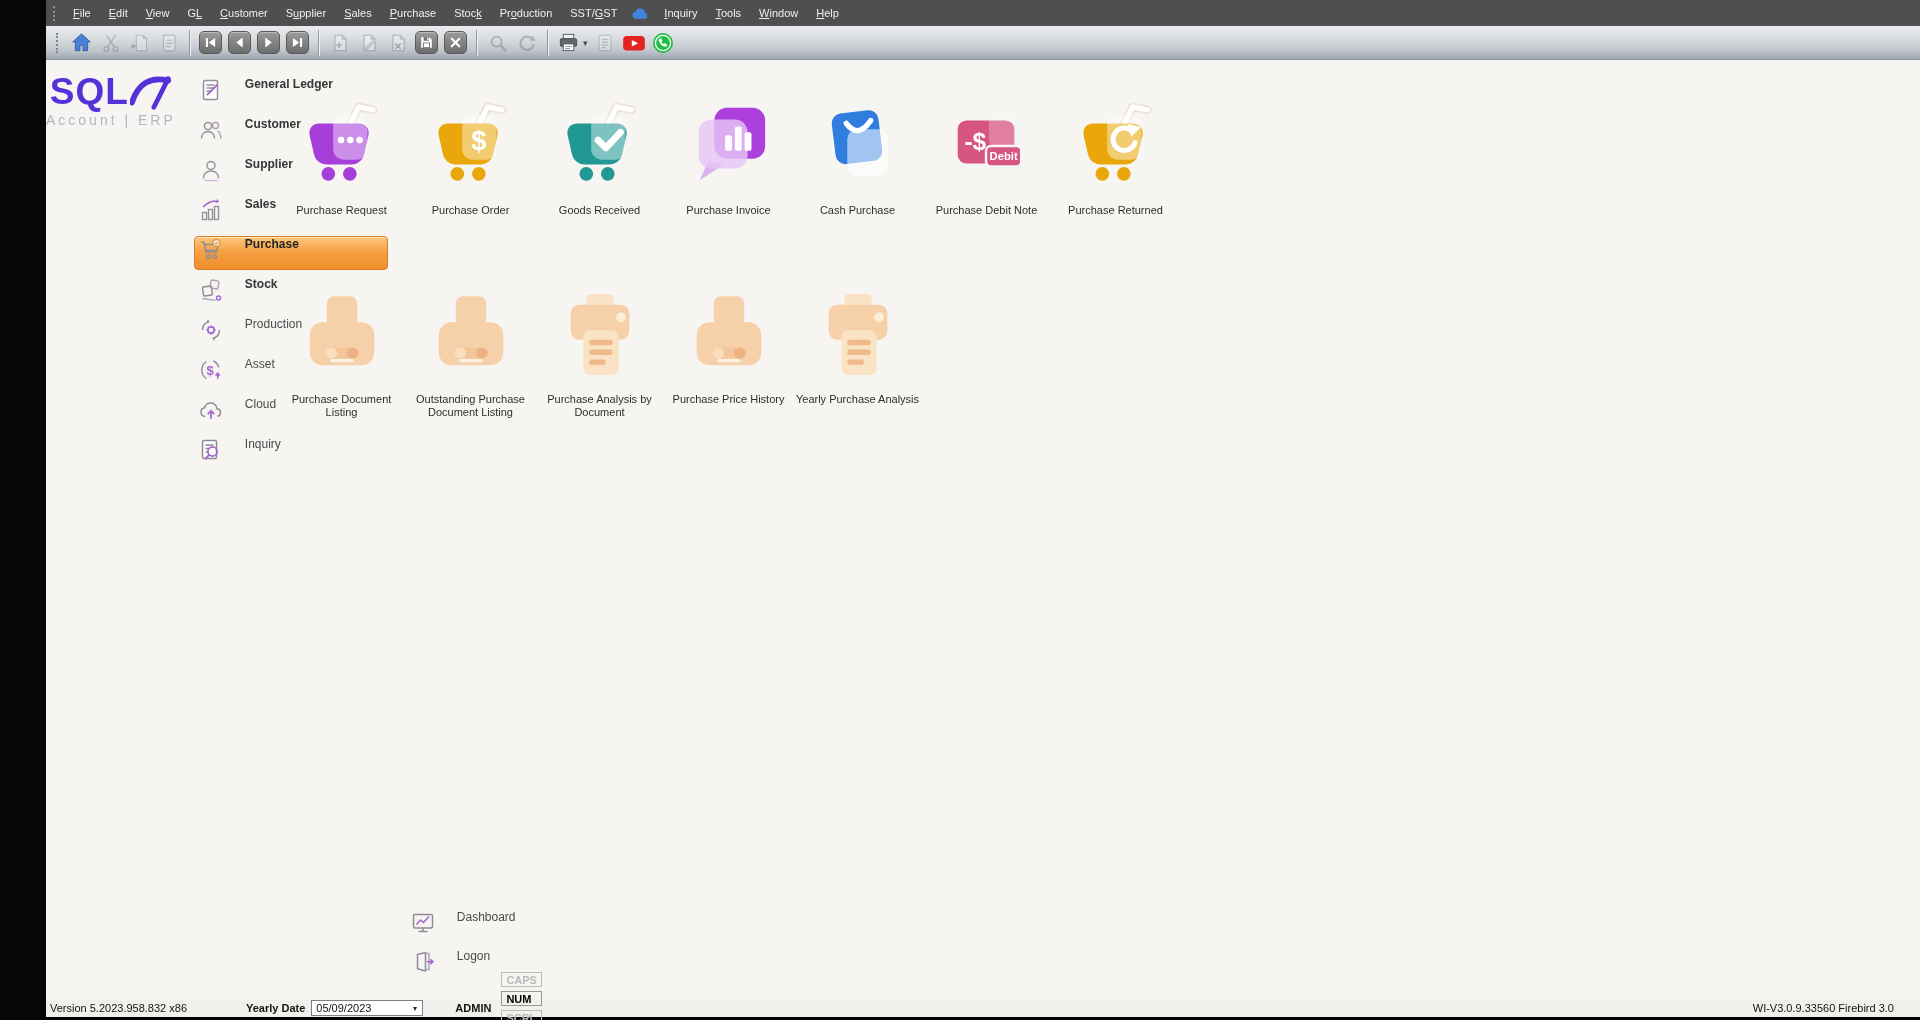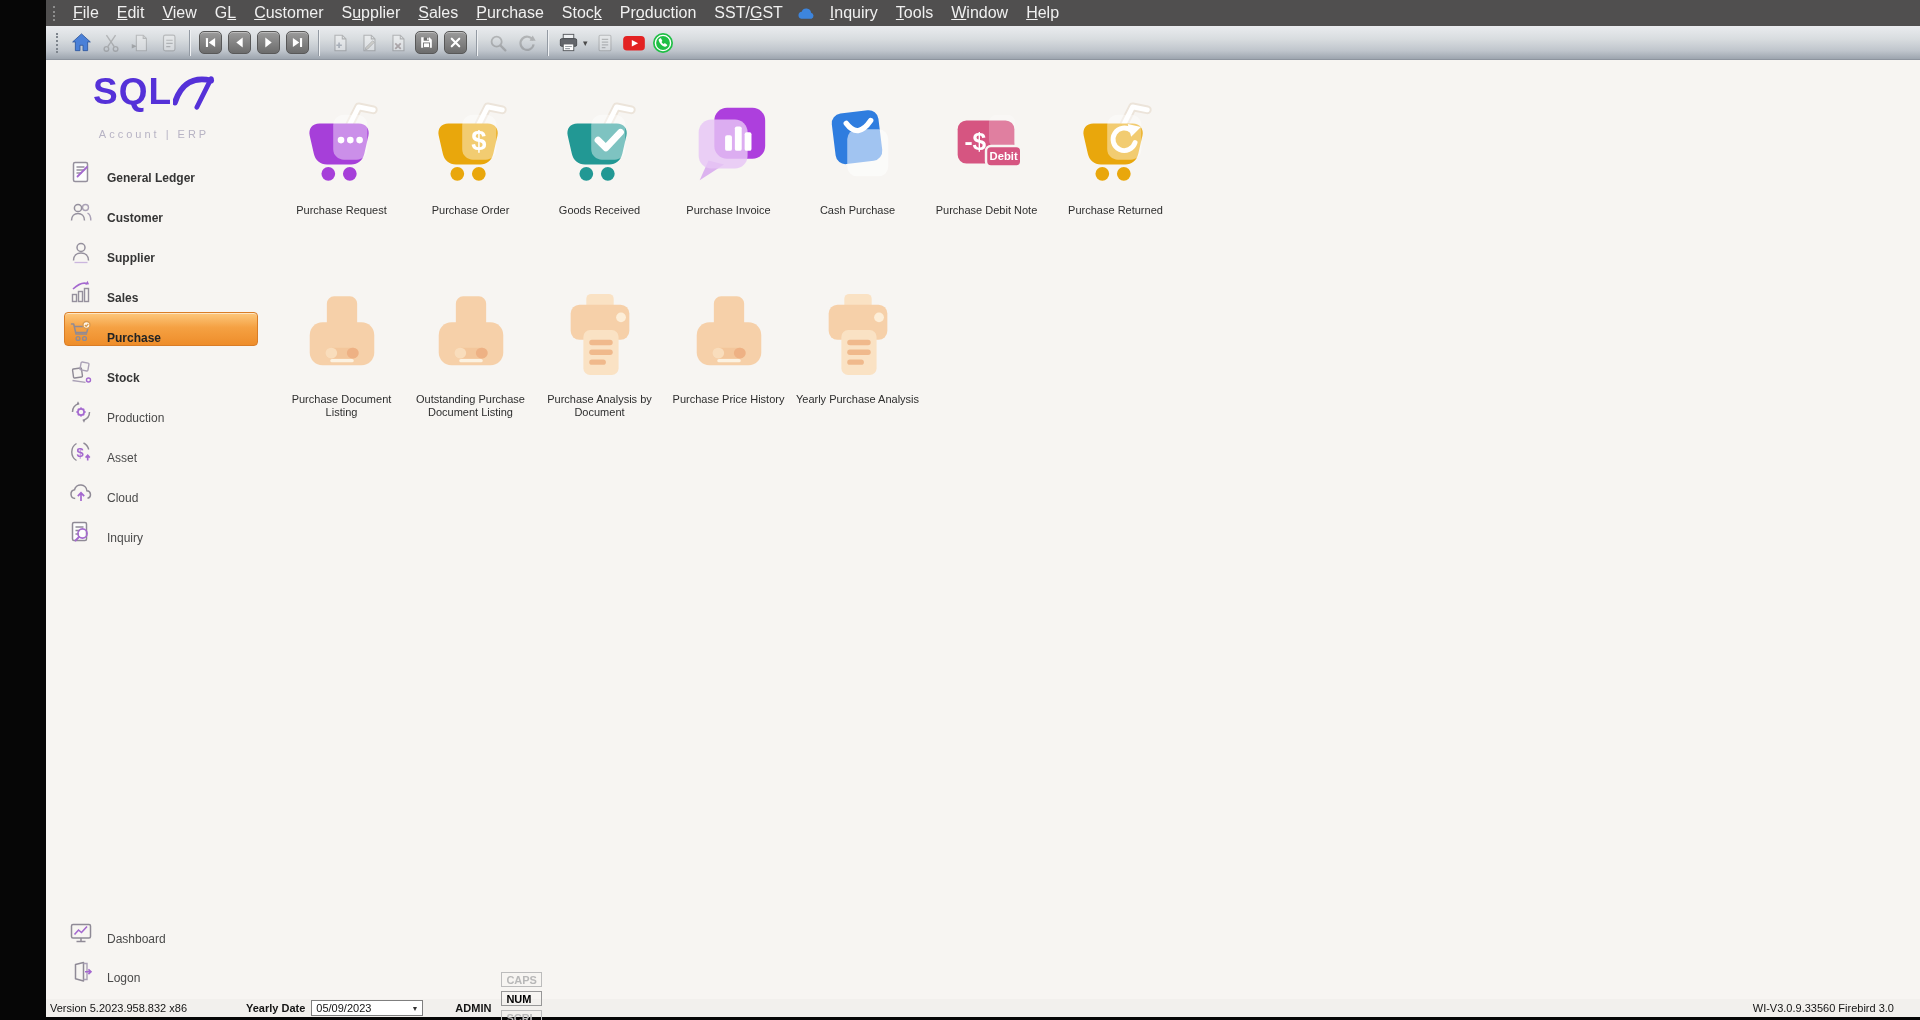--- a/index.html
+++ b/index.html
@@ -7,49 +7,49 @@
     font-family:"Liberation Sans", sans-serif; }
   .screen { position:relative; width:1920px; height:1020px; background:#060606; }
   .app { position:absolute; left:46px; top:0; right:0; bottom:3px;
     background:#f7f5f2; display:flex; flex-direction:column; }
 
   
   .menubar { height:26px; flex:none; background:#504f4f; display:flex; align-items:center;
     padding-left:5px; }
   .grip { width:3px; height:15px; border-left:2px dotted #8d8d8d; margin:0 8px 0 2px; }
   .grip-tool { border-left:2px dotted #7e858d; height:20px; }
-  .menu-item { padding:1px 9px 2px 9px; font-size:16px; color:#f0f0f0; cursor:default; white-space:nowrap; }
+  .menu-item { padding:1px 9px 2px 9px; font-size:11px; color:#f0f0f0; cursor:default; white-space:nowrap; }
   .menu-cloud { display:inline-flex; align-items:center; margin:0 4px; }
 
   
   .toolbar { height:34px; flex:none; display:flex; align-items:center; padding-left:8px;
     background:linear-gradient(180deg,#eaecef 0%,#d8dcdf 40%,#bfc5cc 75%,#9da5af 100%);
     border-bottom:1px solid #8d949e; }
   .tb-btn { width:27px; height:27px; display:flex; align-items:center; justify-content:center;
     background:transparent; border:none; margin:0 1px; cursor:pointer; flex:none; }
   .tb-btn.dark { width:23px; height:23px; border-radius:5px; margin:0 3px;
     background:linear-gradient(180deg,#9b9b9b,#6c6c6c);
     border:1px solid #585858; box-shadow:inset 0 1px 0 rgba(255,255,255,.35); }
   .tb-btn.dis { opacity:.38; filter:grayscale(.8); cursor:default; }
   .tb-sep { width:1px; height:26px; background:#939aa3; box-shadow:1px 0 0 #eff1f3; margin:0 6px; flex:none; }
   .tb-caret { font-size:9px; color:#4a4a4a; margin:0 3px 0 0; }
 
   
   .bodyrow { flex:1; display:flex; min-height:0; }
 
   
-  .sidebar { width:216px; flex:none; display:flex; flex-direction:column; padding-top:12px; }
+  .sidebar { width:216px; flex:none; display:flex; flex-direction:row; padding-top:12px; }
   .logo { text-align:center; height:76px; flex:none; }
   .logo-line { display:flex; align-items:flex-start; justify-content:center; }
   .logo-sql { font-size:37px; font-weight:bold; color:#5531d8; letter-spacing:1px; line-height:40px; }
   .logo-swoosh { margin:2px 0 0 1px; }
-  .logo-sub { font-size:11px; color:#b7b3c4; letter-spacing:3px; margin-top:16px; }
+  .logo-sub { font-size:14px; color:#b7b3c4; letter-spacing:3px; margin-top:0px; }
   .navlist { margin-top:4px; }
-  .nav-item { display:flex; align-items:flex-end; height:34px; width:194px; margin:0 0 6px 18px;
-    border-radius:4px; padding-left:3px; gap:13px; cursor:pointer; border:1px solid transparent; }
+  .nav-item { display:flex; align-items:flex-start; height:34px; width:194px; margin:0 0 6px 18px;
+    border-radius:4px; padding-left:3px; gap:21px; cursor:pointer; border:1px solid transparent; }
   .nav-item .nav-icon { width:26px; height:26px; flex:none; display:flex; }
   .nav-label { font-size:12px; color:#4a4a4a; }
   .nav-item.bold .nav-label { font-weight:bold; color:#353535; }
   .nav-item.selected { background:linear-gradient(180deg,#fdc87d 0%,#f5a143 45%,#ee8d2a 100%);
     border:1px solid #d97d27; box-shadow:inset 0 1px 0 rgba(255,255,255,.55); }
   .nav-item.selected .nav-label { color:#242424; }
   .navfooter { margin-top:auto; padding-bottom:12px; }
   .navfooter .nav-item { height:38px; margin-bottom:1px; }
 
   

